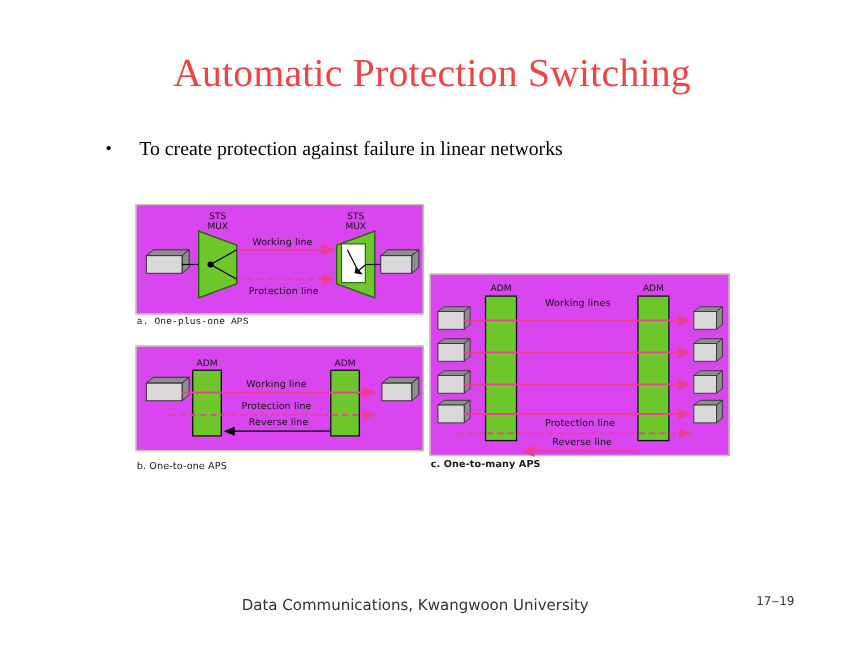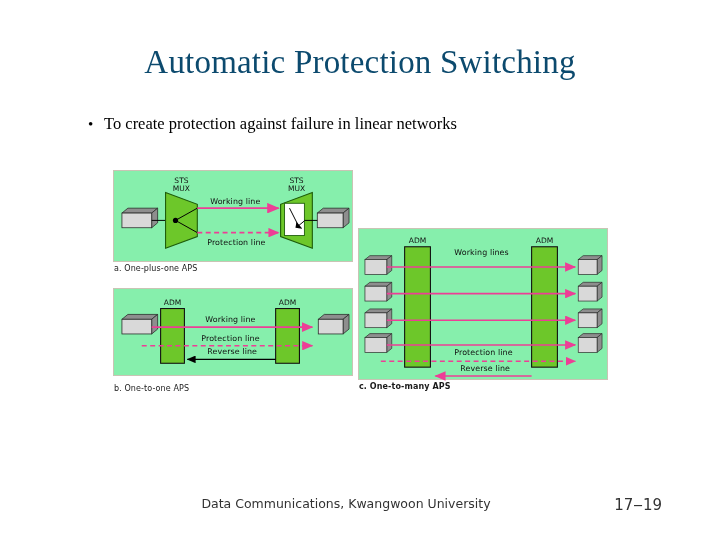--- a/index.html
+++ b/index.html
@@ -19,21 +19,21 @@
   
   #slide-title {
     position: absolute;
     left: 0;
     top: 44px;
     width: 720px;
     text-align: center;
     font-family: "Liberation Serif", serif;
     font-size: 33px;
     font-weight: normal;
-    color: #0c4a6e;
+    color: #ef4444;
     letter-spacing: 0.2px;
   }
 
   
   #bullet-row {
     position: absolute;
     left: 88px;
     top: 114px;
     width: 560px;
     font-family: "Liberation Serif", serif;
@@ -43,42 +43,42 @@
   #bullet-row .bullet-mark {
     position: absolute;
     left: 0;
     top: 0;
     width: 14px;
     font-size: 15px;
     line-height: 20px;
   }
   #bullet-row .bullet-text {
     display: block;
-    margin-left: 16px;
+    margin-left: 28px;
     line-height: 20px;
   }
 
   
   .panel {
     position: absolute;
     box-sizing: border-box;
     border: 1px solid #c9c4b4;
-    background: #86efac;
+    background: #d946ef;
   }
   .panel-caption {
     position: absolute;
     font-family: "DejaVu Sans", sans-serif;
     font-size: 8px;
     color: #1a1a1a;
     white-space: nowrap;
     letter-spacing: 0.1px;
   }
 
   #panel-a { left: 113px; top: 170px; width: 240px; height: 92px; }
-  #caption-a { left: 114px; top: 264px; }
+  #caption-a { left: 114px; top: 264px; font-family: Liberation Mono, monospace; }
 
   #panel-b { left: 113px; top: 288px; width: 240px; height: 88px; }
   #caption-b { left: 114px; top: 384px; }
 
   #panel-c { left: 358px; top: 228px; width: 250px; height: 152px; }
   #caption-c { left: 359px; top: 382px; font-weight: bold; }
 
   .fig-svg {
     position: absolute;
     left: 0; top: 0;
@@ -108,21 +108,21 @@
     text-align: center;
     font-family: "DejaVu Sans", sans-serif;
     font-size: 12.5px;
     color: #333333;
   }
   #footer-page {
     position: absolute;
     right: 58px;
     top: 496px;
     font-family: "DejaVu Sans", sans-serif;
-    font-size: 15px;
+    font-size: 10px;
     color: #333333;
   }
 </style>
 </head>
 <body>
 
 <div id="slide">
 
   <div id="slide-title">Automatic Protection Switching</div>
 

